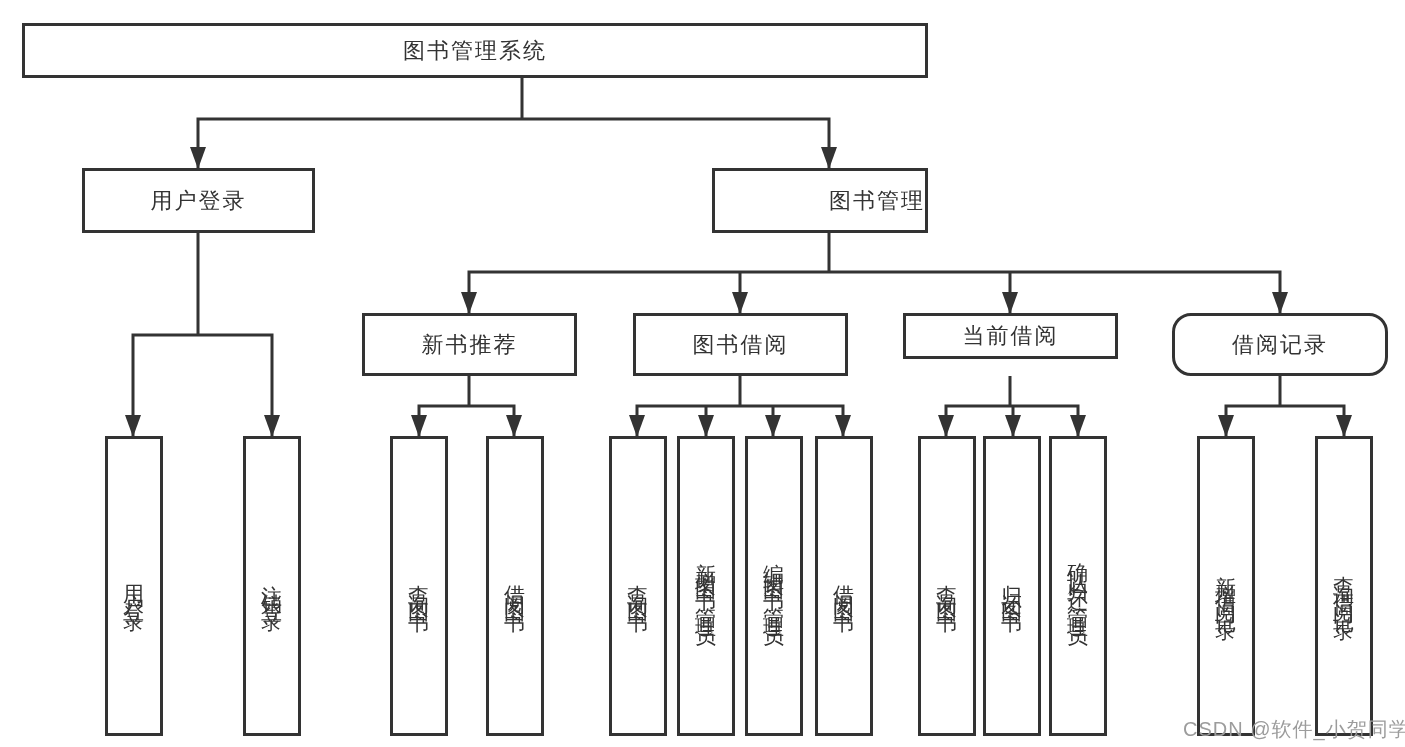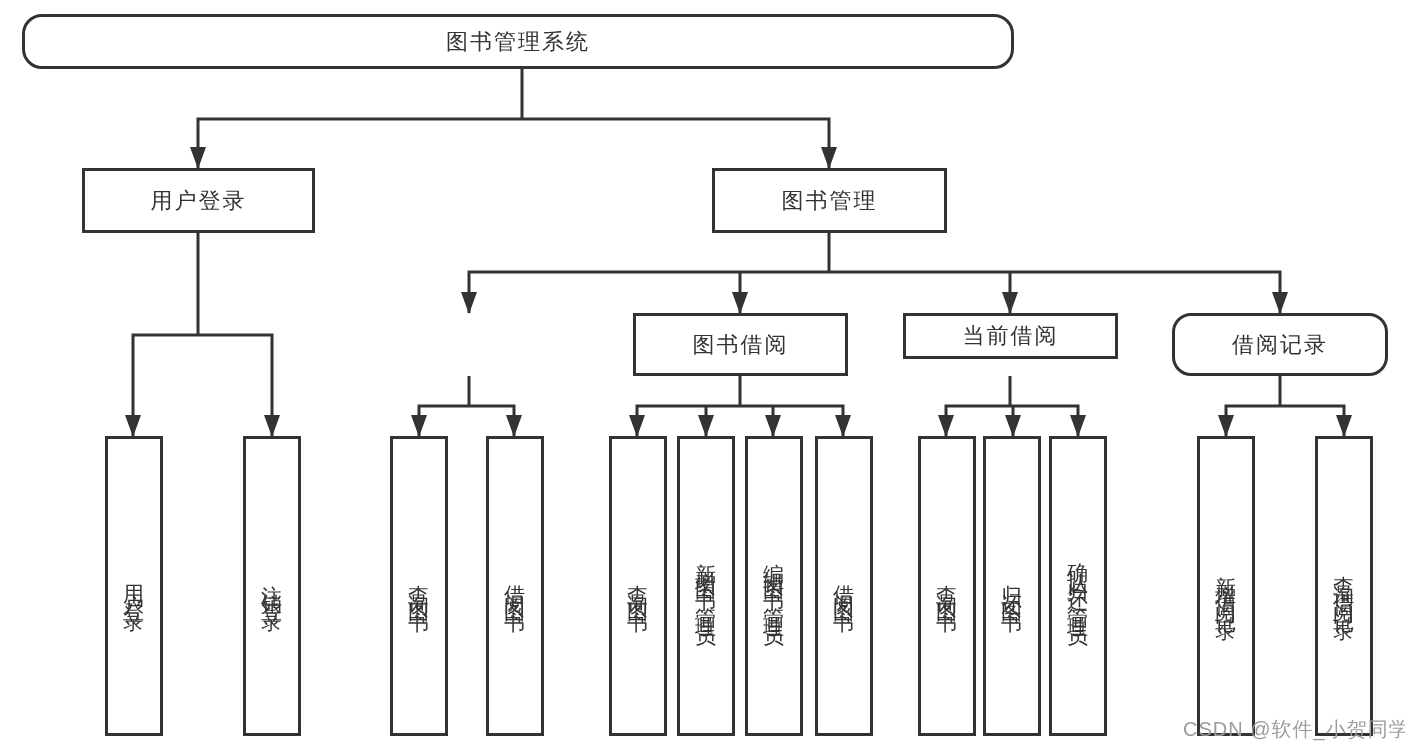--- a/index.html
+++ b/index.html
@@ -93,31 +93,34 @@
       <use href="#arr" x="773" y="436"></use>
         <use href="#arr" x="843" y="436"></use>
       <use href="#arr" x="946" y="436"></use>
         <use href="#arr" x="1013" y="436"></use>
       <use href="#arr" x="1078" y="436"></use>
       <use href="#arr" x="1226" y="436"></use>
         <use href="#arr" x="1344" y="436"></use>
     </g>
   </svg>
 
-  <div class="node" style="left:22px; top:14px; width:992px; height:55px;border-radius:20px;">
+  <div class="node" style="left:22px; top:23px; width:906px; height:55px;">
     <span class="h-label">图书管理系统</span>
   </div>
 
   <div class="node" style="left:82px; top:168px; width:233px; height:65px;">
     <span class="h-label">用户登录</span>
   </div>
-  <div class="node" style="left:712px; top:168px; width:235px; height:65px;">
+  <div class="node" style="left:712px; top:168px; width:216px; height:65px;justify-content:flex-end;">
     <span class="h-label">图书管理</span>
   </div>
 
+  <div class="node" style="left:362px; top:313px; width:215px; height:63px;">
+    <span class="h-label">新书推荐</span>
+  </div>
   <div class="node" style="left:633px; top:313px; width:215px; height:63px;">
     <span class="h-label">图书借阅</span>
   </div>
   <div class="node" style="left:903px; top:313px; width:215px; height:46px;">
     <span class="h-label">当前借阅</span>
   </div>
   <div class="node" style="left:1172px; top:313px; width:216px; height:63px;border-radius:19px;">
     <span class="h-label">借阅记录</span>
   </div>
 

